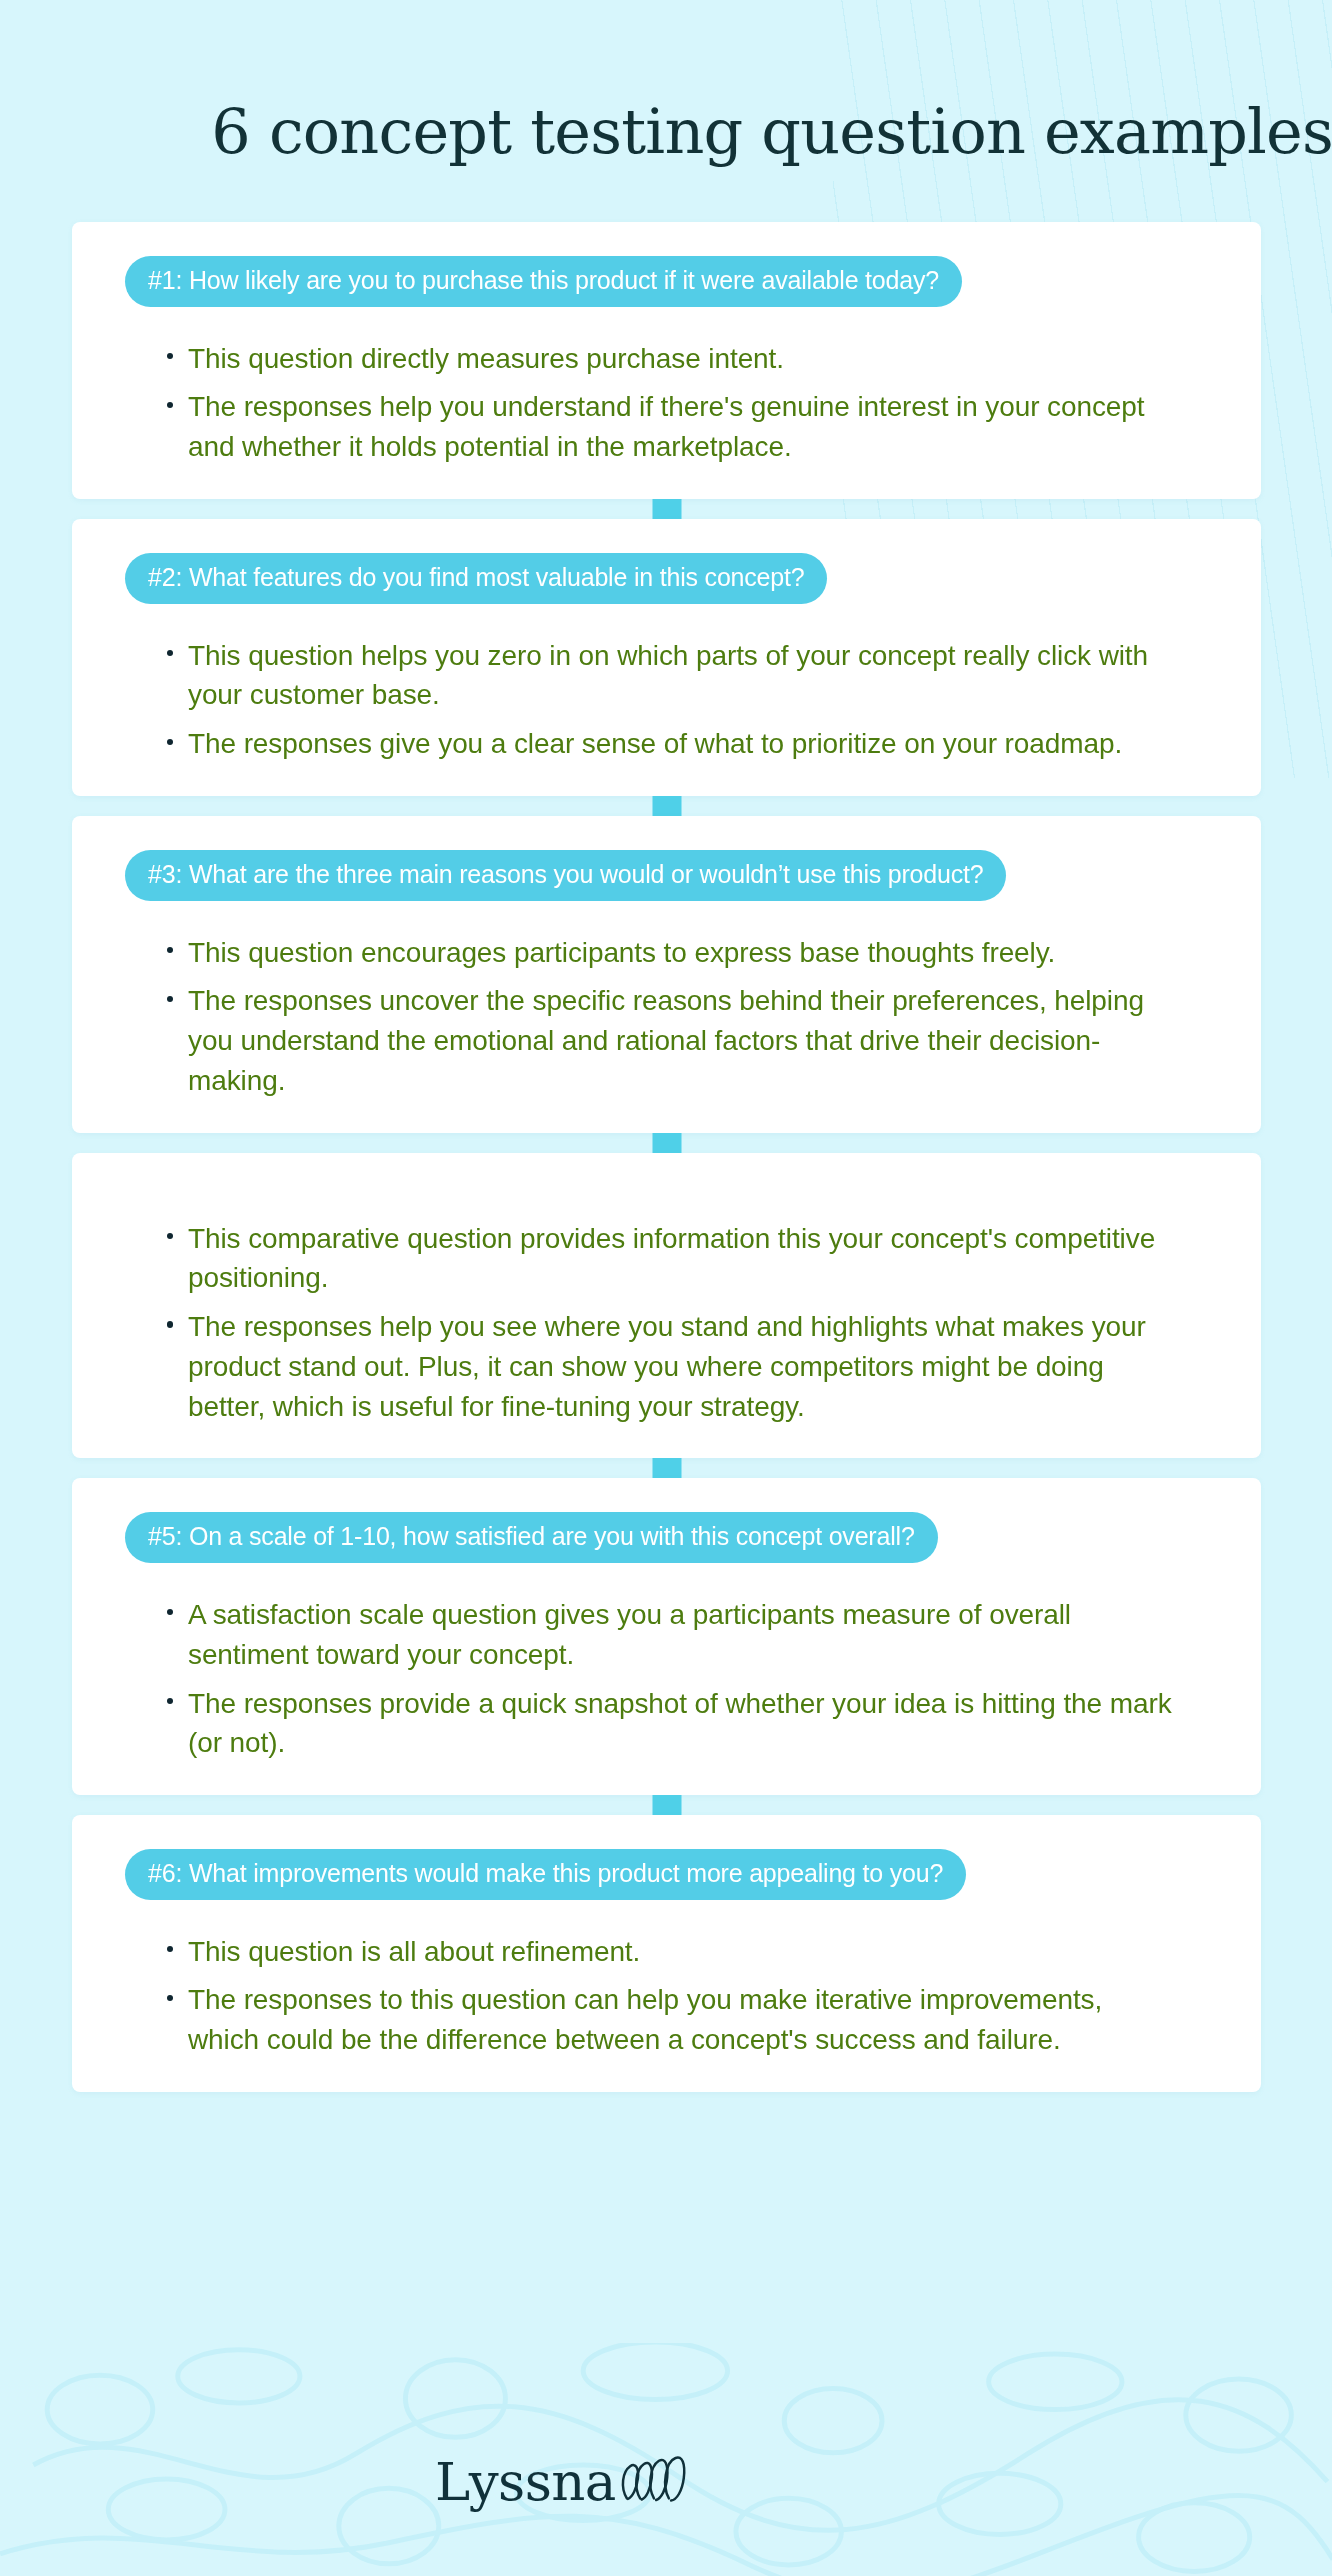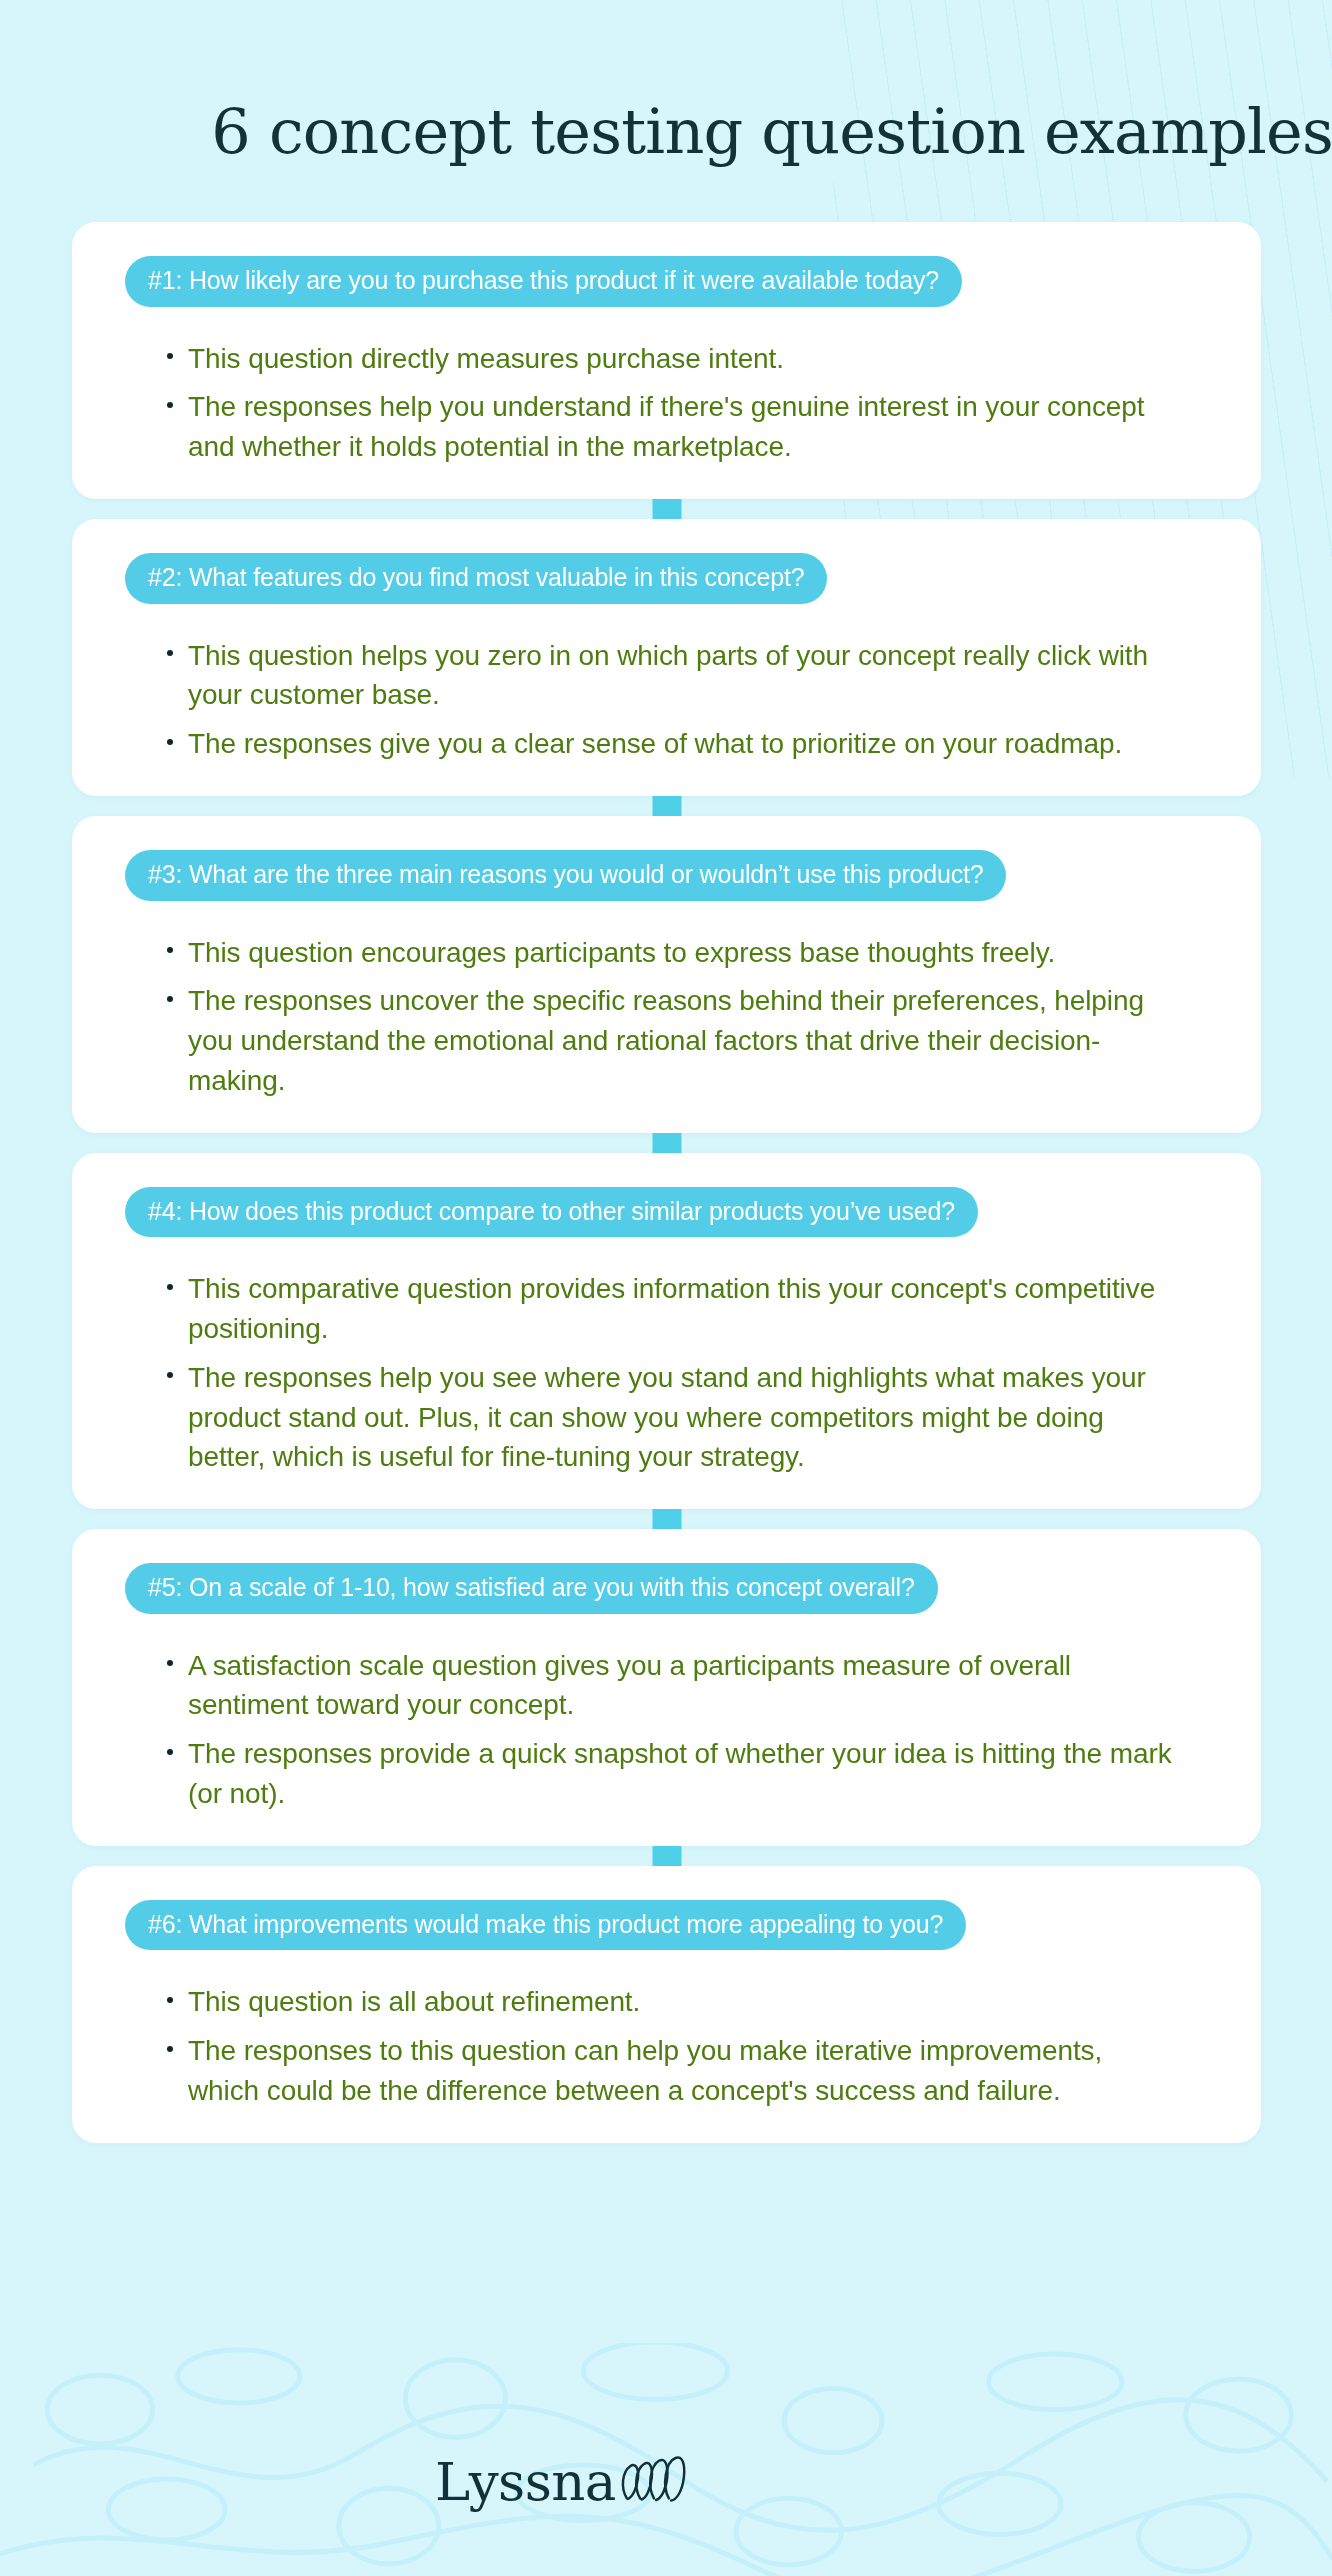--- a/index.html
+++ b/index.html
@@ -68,21 +68,21 @@
   .cards {
     position: absolute;
     left: 72px;
     top: 222px;
     width: 1189px;
   }
 
   .card {
     position: relative;
     background: #ffffff;
-    border-radius: 24px;
+    border-radius: 8px;
     box-shadow: 0 1.1px 5.6px rgba(120,190,210,0.10);
     padding: 34px 0 32px 0;
     box-sizing: border-box;
   }
 
   
   .connector {
     position: relative;
     height: 20px;
   }
@@ -234,23 +234,20 @@
         <li>This question encourages participants to express base thoughts freely.</li>
         <li>The responses uncover the specific reasons behind their preferences, helping you understand the emotional and rational factors that drive their decision-making.</li>
       </ul>
     </div>
 
     <div class="connector">
         <i></i>
       </div>
 
     <div class="card">
-      <div class="pill-row">
-        <div class="pill">#4: How does this product compare to other similar products you’ve used?</div>
-      </div>
       <ul class="bullets">
         <li>This comparative question provides information this your concept's competitive positioning.</li>
         <li>The responses help you see where you stand and highlights what makes your product stand out. Plus, it can show you where competitors might be doing better, which is useful for fine-tuning your strategy.</li>
       </ul>
     </div>
 
     <div class="connector">
         <i></i>
       </div>
 

